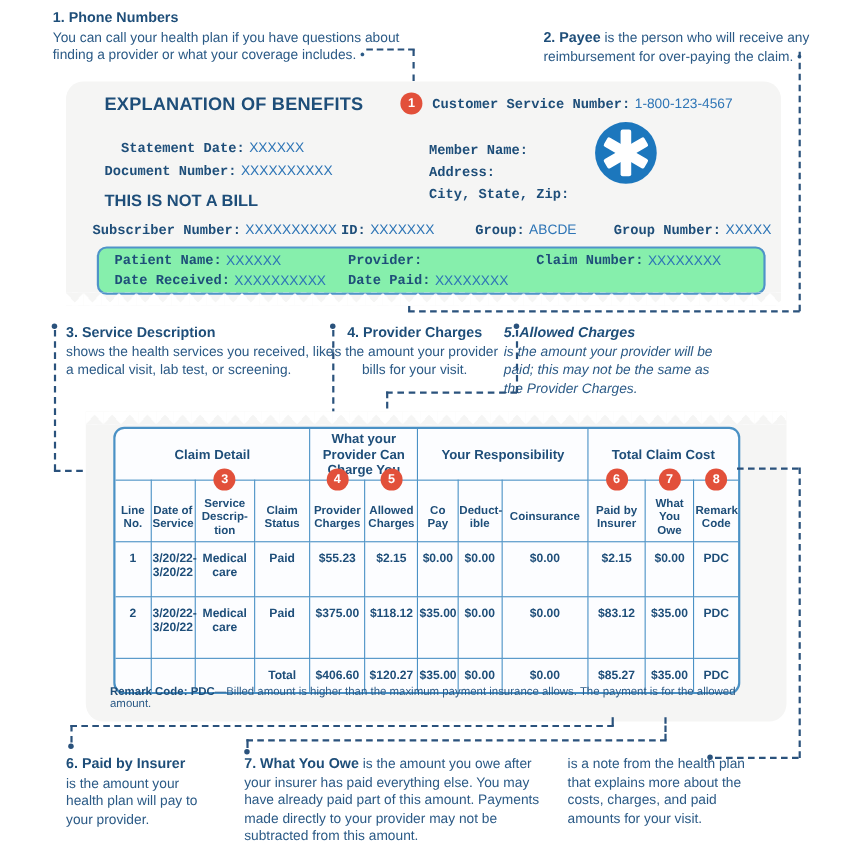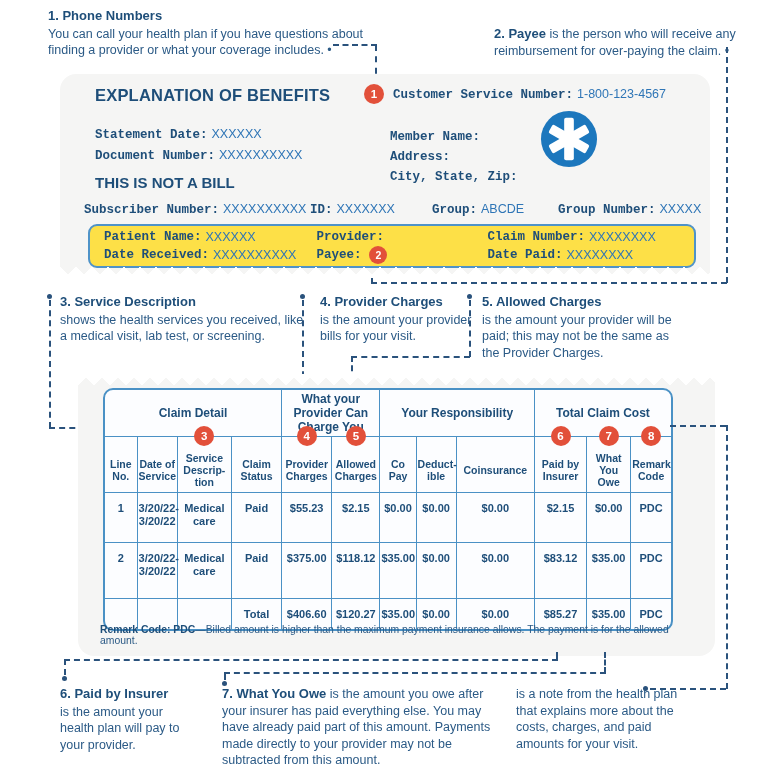--- a/index.html
+++ b/index.html
@@ -24,21 +24,21 @@
   .eob-title{position:absolute;left:35px;top:12px;font-size:16.5px;font-weight:bold;letter-spacing:.2px;}
   .notabill{position:absolute;left:35px;top:100px;font-size:15px;font-weight:bold;}
 
   
   .marker{width:20px;height:20px;border-radius:50%;background:#e2503a;color:#fff;
           font-size:11.5px;font-weight:bold;display:flex;align-items:center;justify-content:center;
           box-sizing:border-box;}
   .marker.abs{position:absolute;}
 
   
-  .patient-box{position:absolute;left:28px;top:150px;width:608px;height:44px;background:#fde047;
+  .patient-box{position:absolute;left:28px;top:150px;width:608px;height:44px;background:#86efac;
                border:2px solid #4f93c8;border-radius:9px;display:grid;
                grid-template-columns:36% 29% 35%;grid-template-rows:50% 50%;
                align-items:center;padding:2px 0 2px 14px;box-sizing:border-box;font-size:12.5px;}
   .patient-box .cell{display:flex;align-items:center;white-space:nowrap;}
   .patient-box .marker{width:18px;height:18px;margin-left:8px;font-size:10.5px;}
 
   
   .table-wrap{position:absolute;left:25px;top:14px;width:566px;border:2px solid #4a91c5;
               border-radius:10px;overflow:visible;background:#fcfdff;}
   table.claims{width:100%;border-collapse:collapse;border-style:hidden;table-layout:fixed;}
@@ -92,21 +92,21 @@
   <div class="doc upper">
     <div class="eob-title">EXPLANATION OF BENEFITS</div>
 
     <div class="marker abs" style="left:304px;top:10px;">
       <span>1</span>
     </div>
     <div class="line" style="left:333px;top:13px;">
       <span class="lbl">Customer Service Number:</span><span class="val">1-800-123-4567</span>
     </div>
 
-    <div class="line" style="left:35px;top:53px;">
+    <div class="line" style="left:50px;top:53px;">
       <span class="lbl">Statement Date:</span><span class="val">XXXXXX</span>
     </div>
     <div class="line" style="left:35px;top:74px;">
       <span class="lbl">Document Number:</span><span class="val">XXXXXXXXXX</span>
     </div>
     <div class="notabill">THIS IS NOT A BILL</div>
 
     <div class="line" style="left:330px;top:55px;">
       <span class="lbl">Member Name:</span><span class="val"></span>
     </div>
@@ -150,41 +150,35 @@
       </div>
       <div class="cell">
         <span class="lbl">Claim Number:</span>
           <span class="val">XXXXXXXX</span>
       </div>
       <div class="cell">
         <span class="lbl">Date Received:</span>
           <span class="val">XXXXXXXXXX</span>
       </div>
       <div class="cell">
-        <span class="lbl">Payee:</span>
-        <span class="marker">
-            <span>2</span>
-          </span>
-      </div>
-      <div class="cell">
         <span class="lbl">Date Paid:</span>
           <span class="val">XXXXXXXX</span>
       </div>
     </div>
   </div>
 
   <div class="ann" style="left:60px;top:294px;width:245px;">
     <span class="t block">3. Service Description</span>
     <span>shows the health services you received, like a medical visit, lab test, or screening.</span>
   </div>
-  <div class="ann" style="left:320px;top:294px;width:160px;">
+  <div class="ann" style="left:297px;top:294px;width:160px;text-align:center;">
     <span class="t block">4. Provider Charges</span>
     <span>is the amount your provider bills for your visit.</span>
   </div>
-  <div class="ann" style="left:482px;top:294px;width:192px;">
+  <div class="ann" style="left:458px;top:294px;width:192px;font-style:italic;">
     <span class="t block">5. Allowed Charges</span>
     <span>is the amount your provider will be paid; this may not be the same as the Provider Charges.</span>
   </div>
 
   <div class="dot" style="left:47px;top:294px;"></div>
   <div class="cv" style="left:49px;top:300px;height:128px;"></div>
   <div class="ch" style="left:49px;top:427px;width:148px;"></div>
   <div class="dot" style="left:300px;top:294px;"></div>
   <div class="cv" style="left:302px;top:300px;height:118px;"></div>
   <div class="dot" style="left:467px;top:294px;"></div>

